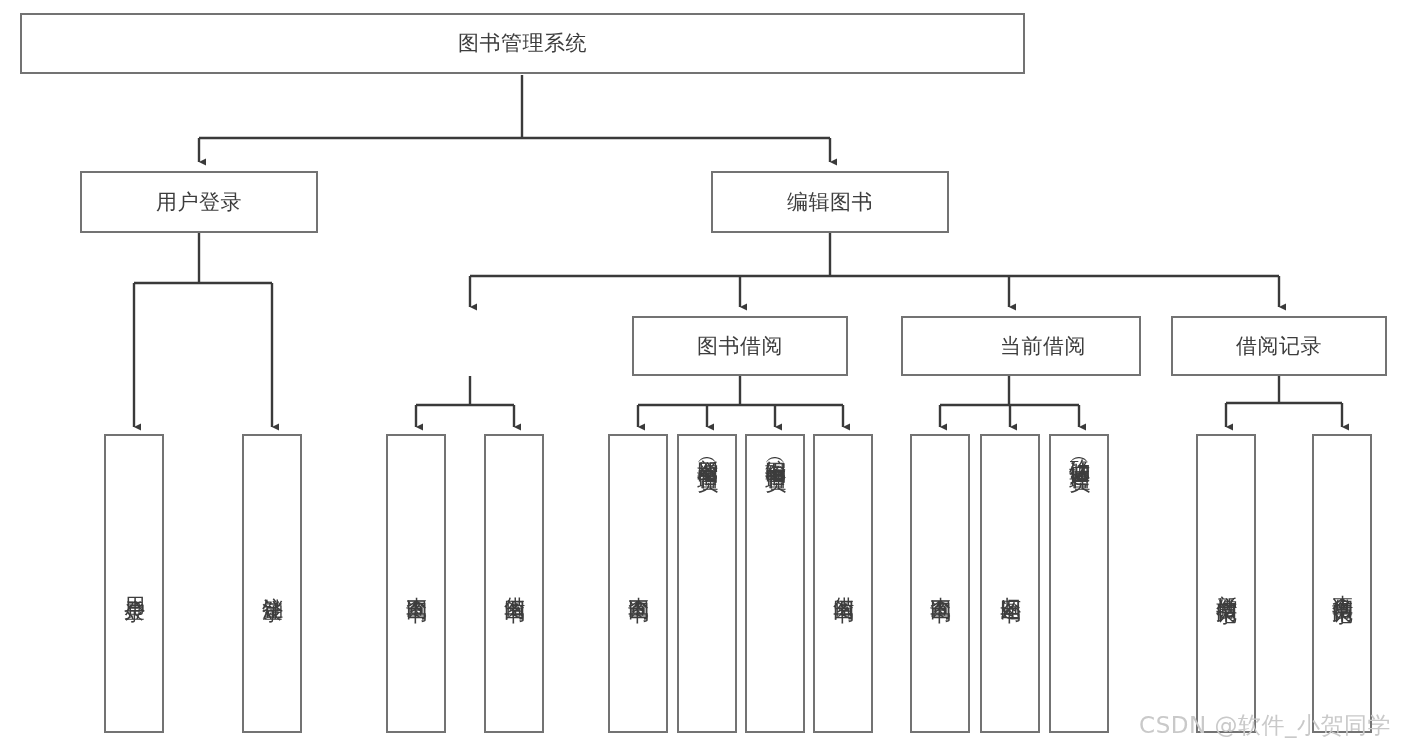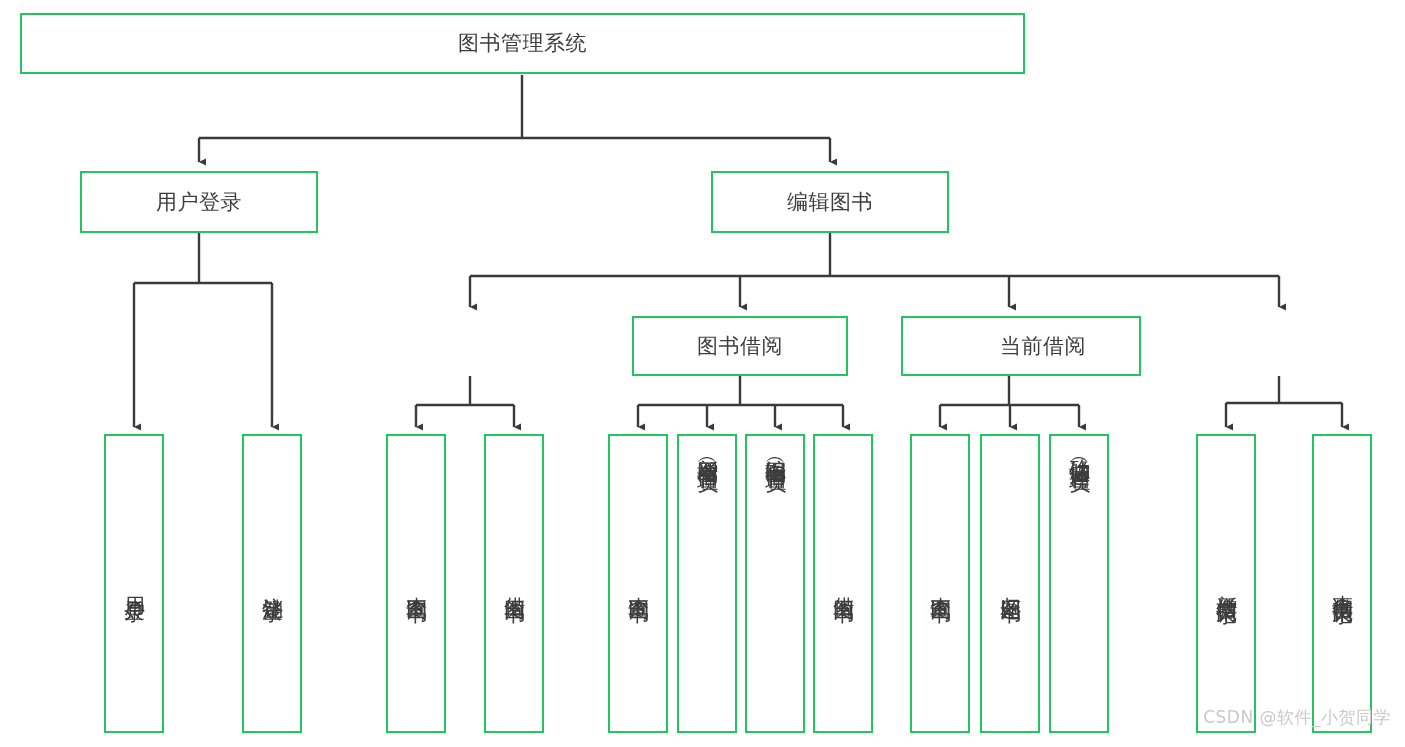--- a/index.html
+++ b/index.html
@@ -23,21 +23,21 @@
     left: 0;
     top: 0;
     width: 1405px;
     height: 747px;
     pointer-events: none;
   }
   .node {
     position: absolute;
     box-sizing: border-box;
     background: #ffffff;
-    border: 2px solid #22c55e;
+    border: 2px solid #737373;
     display: flex;
     align-items: center;
     justify-content: center;
     z-index: 2;
   }
   .node .label {
     color: #3d3d3d;
     font-size: 21px;
     line-height: 1.18;
     letter-spacing: 0.5px;
@@ -57,23 +57,23 @@
     justify-content: center;
     padding-top: 6px;
   }
   .node-vertical.centered {
     align-items: center;
     padding-top: 0;
   }
   #watermark {
     position: absolute;
     right: 14px;
-    bottom: 18px;
+    bottom: 6px;
     color: #c9c9c9;
-    font-size: 17px;
+    font-size: 23px;
     letter-spacing: 0.5px;
     white-space: nowrap;
     z-index: 5;
     font-family: "DejaVu Sans", "Liberation Sans", sans-serif;
   }
 </style>
 </head>
 <body>
 
 <div id="diagram-root">
@@ -138,20 +138,23 @@
   <div class="node" style="left:711px; top:171px; width:238px; height:62px;">
     <span class="label">编辑图书</span>
   </div>
 
   <div class="node" style="left:632px; top:316px; width:216px; height:60px;">
     <span class="label">图书借阅</span>
   </div>
   <div class="node" style="left:901px; top:316px; width:240px; height:60px;padding-left:44px;">
     <span class="label">当前借阅</span>
   </div>
+  <div class="node" style="left:1171px; top:316px; width:216px; height:60px;">
+    <span class="label">借阅记录</span>
+  </div>
 
   <div class="node node-vertical centered" style="left:104px; top:434px; width:60px; height:299px;">
     <span class="label">用户登录</span>
   </div>
   <div class="node node-vertical centered" style="left:242px; top:434px; width:60px; height:299px;">
     <span class="label">注销登录</span>
   </div>
 
   <div class="node node-vertical centered" style="left:386px; top:434px; width:60px; height:299px;">
     <span class="label">查询图书</span>

